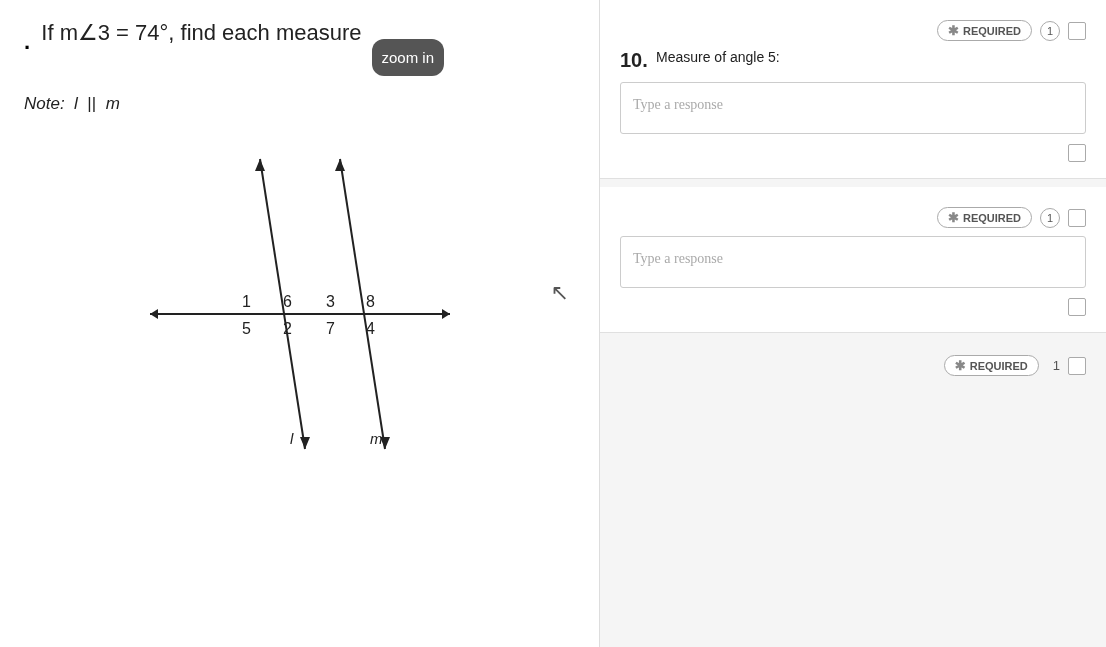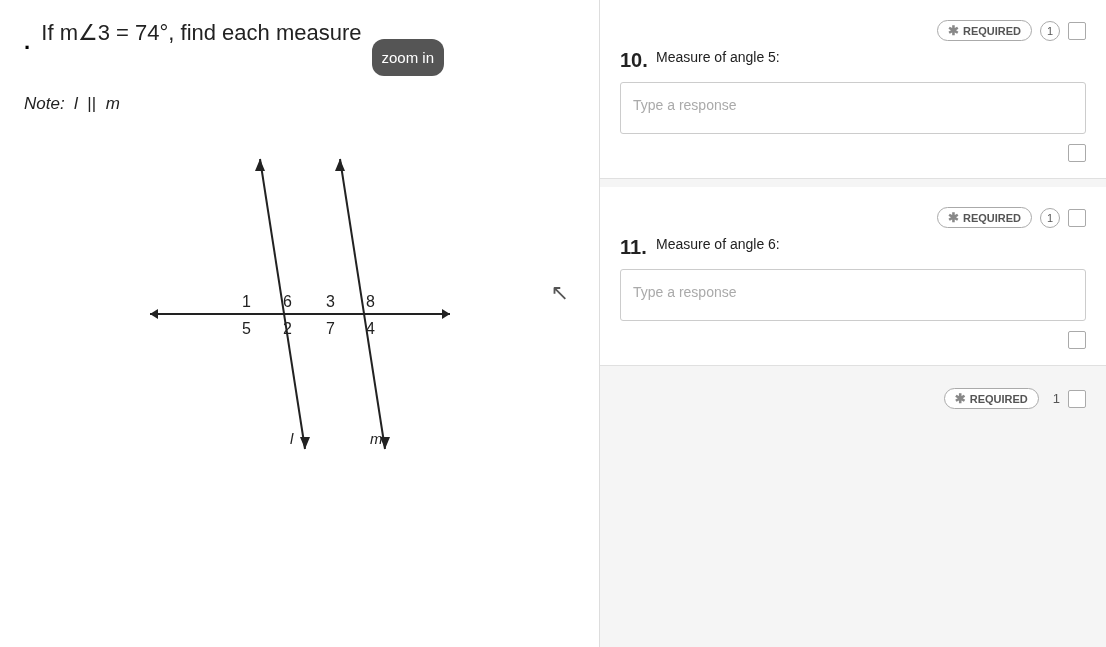--- a/index.html
+++ b/index.html
@@ -119,20 +119,21 @@
       border: 1px solid #ccc;
       border-radius: 3px;
       background: #fff;
       padding: 14px 12px;
       margin-bottom: 8px;
       font-size: 14px;
       color: #999;
       width: 100%;
       min-height: 52px;
       cursor: text;
+      font-family: Liberation Serif, serif;
     }
 
     .meta-row {
       display: flex;
       align-items: center;
       justify-content: flex-end;
       gap: 8px;
       padding: 4px 0 8px 0;
     }
 
@@ -288,24 +289,20 @@
       <div class="required-badge">
         <span class="star">✱</span>
         <span>REQUIRED</span>
       </div>
       <div class="circle-badge">
         <span>1</span>
       </div>
       <span class="square-badge"></span>
     </div>
 
-    <div class="question-row">
-      <span class="question-number">11.</span>
-      <span class="question-text">Measure of angle 6:</span>
-    </div>
 
     <div class="response-box">
       <span style="color:#aaa;">Type a response</span>
     </div>
 
     <div class="checkbox-row">
       <span class="square-badge"></span>
     </div>
   </div>
 

